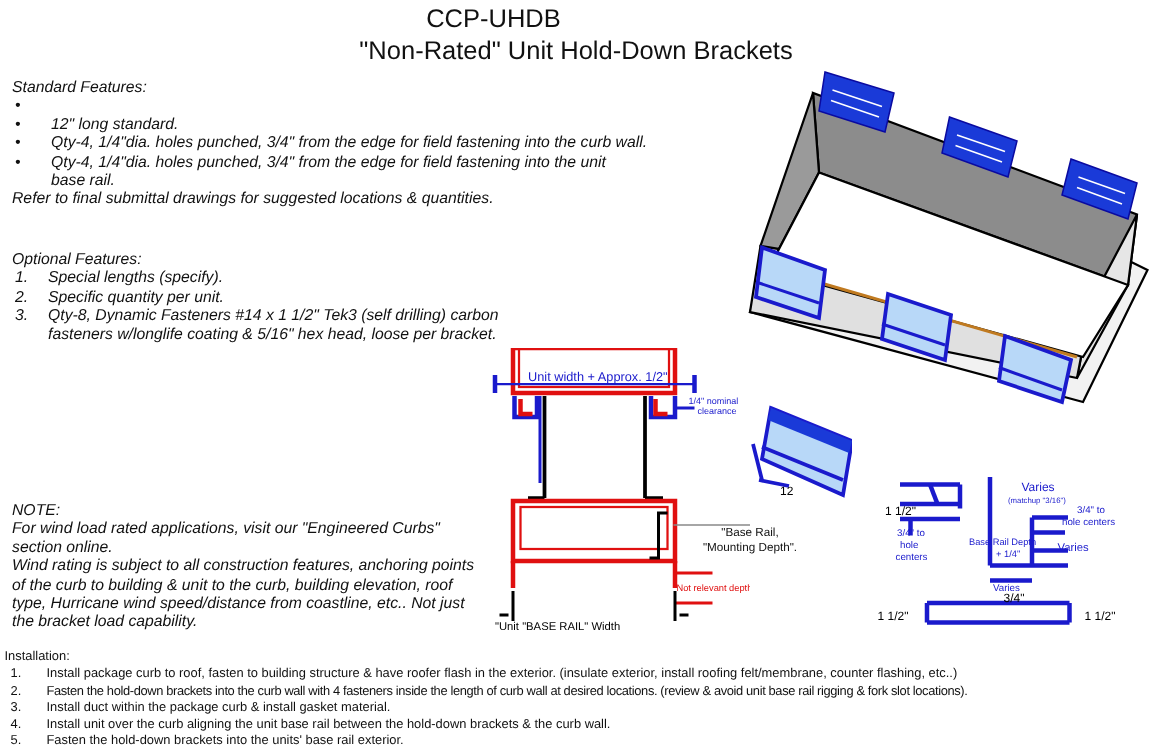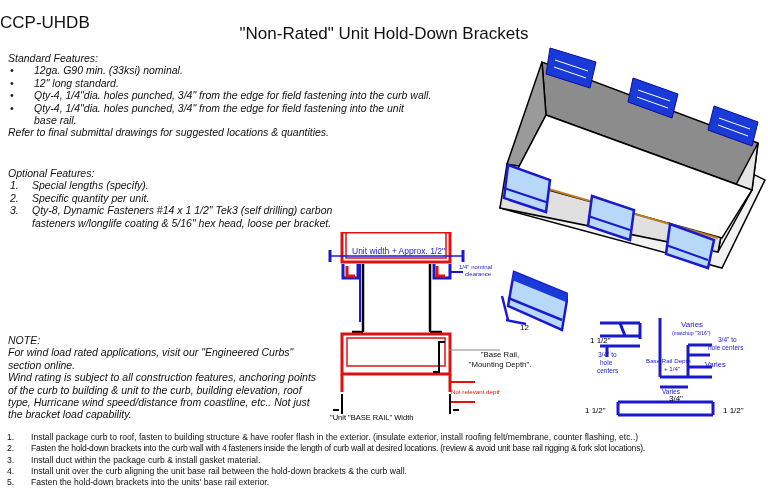--- a/index.html
+++ b/index.html
@@ -1,19 +1,19 @@
 <!DOCTYPE html>
 <html><head>
 <meta charset="utf-8">
 <style>
   html, body { margin:0; padding:0; background:#ffffff; }
   body { width:768px; height:503px; position:relative; overflow:hidden;
          font-family:"Liberation Sans", sans-serif; color:#111; }
   .abs { position:absolute; }
-  .title { left:0; width:658px; text-align:left; top:12px; font-size:17px; line-height:21px; }
+  .title { left:0; width:658px; text-align:center; top:2px; font-size:17px; line-height:21px; }
   .subtitle { left:0; width:768px; text-align:center; top:23px; font-size:17px; line-height:21px; }
   .txt { font-size:10.5px; line-height:12.4px; }
   .blk { left:8px;font-style:italic; }
   .row { display:flex; }
   .bul { width:24px; flex:none; padding-left:2px; }
   .num { width:22px; flex:none; padding-left:2px; }
   .small { font-size:8.6px; line-height:11.3px; }
   .inst-row { display:flex; }
   .inst-num { width:24px; flex:none; padding-left:4px; }
   svg text { font-family:"Liberation Sans", sans-serif; }
@@ -21,21 +21,20 @@
 </head>
 <body>
 
 <div class="abs title">CCP-UHDB</div>
 <div class="abs subtitle">"Non-Rated" Unit Hold-Down Brackets</div>
 
 <div class="abs blk txt" style="top:52px; width:420px;">
   <div>Standard Features:</div>
   <div class="row">
       <span class="bul">•</span>
-      <span>12ga. G90 min. (33ksi) nominal.</span>
     </div>
   <div class="row">
       <span class="bul">•</span>
       <span>12" long standard.</span>
     </div>
   <div class="row">
       <span class="bul">•</span>
       <span style="white-space:nowrap">Qty-4, 1/4"dia. holes punched, 3/4" from the edge for field fastening into the curb wall.</span>
     </div>
   <div class="row">
@@ -61,20 +60,21 @@
     </div>
 </div>
 
 <div class="abs blk txt" style="top:334px; width:316px;">
   <div>NOTE:</div>
   <div>For wind load rated applications, visit our "Engineered Curbs" section online.</div>
   <div>Wind rating is subject to all construction features, anchoring points of the curb to building &amp; unit to the curb, building elevation, roof type, Hurricane wind speed/distance from coastline, etc.. Not just the bracket load capability.</div>
 </div>
 
 <div class="abs small" style="left:3px; top:432px; width:765px;">
+  <div>Installation:</div>
   <div class="inst-row">
       <span class="inst-num">1.</span>
       <span>Install package curb to roof, fasten to building structure &amp; have roofer flash in the exterior. (insulate exterior, install roofing felt/membrane, counter flashing, etc..)</span>
     </div>
   <div class="inst-row">
       <span class="inst-num">2.</span>
       <span style="white-space:nowrap; letter-spacing:-0.25px">Fasten the hold-down brackets into the curb wall with 4 fasteners inside the length of curb wall at desired locations. (review &amp; avoid unit base rail rigging &amp; fork slot locations).</span>
     </div>
   <div class="inst-row">
       <span class="inst-num">3.</span>

